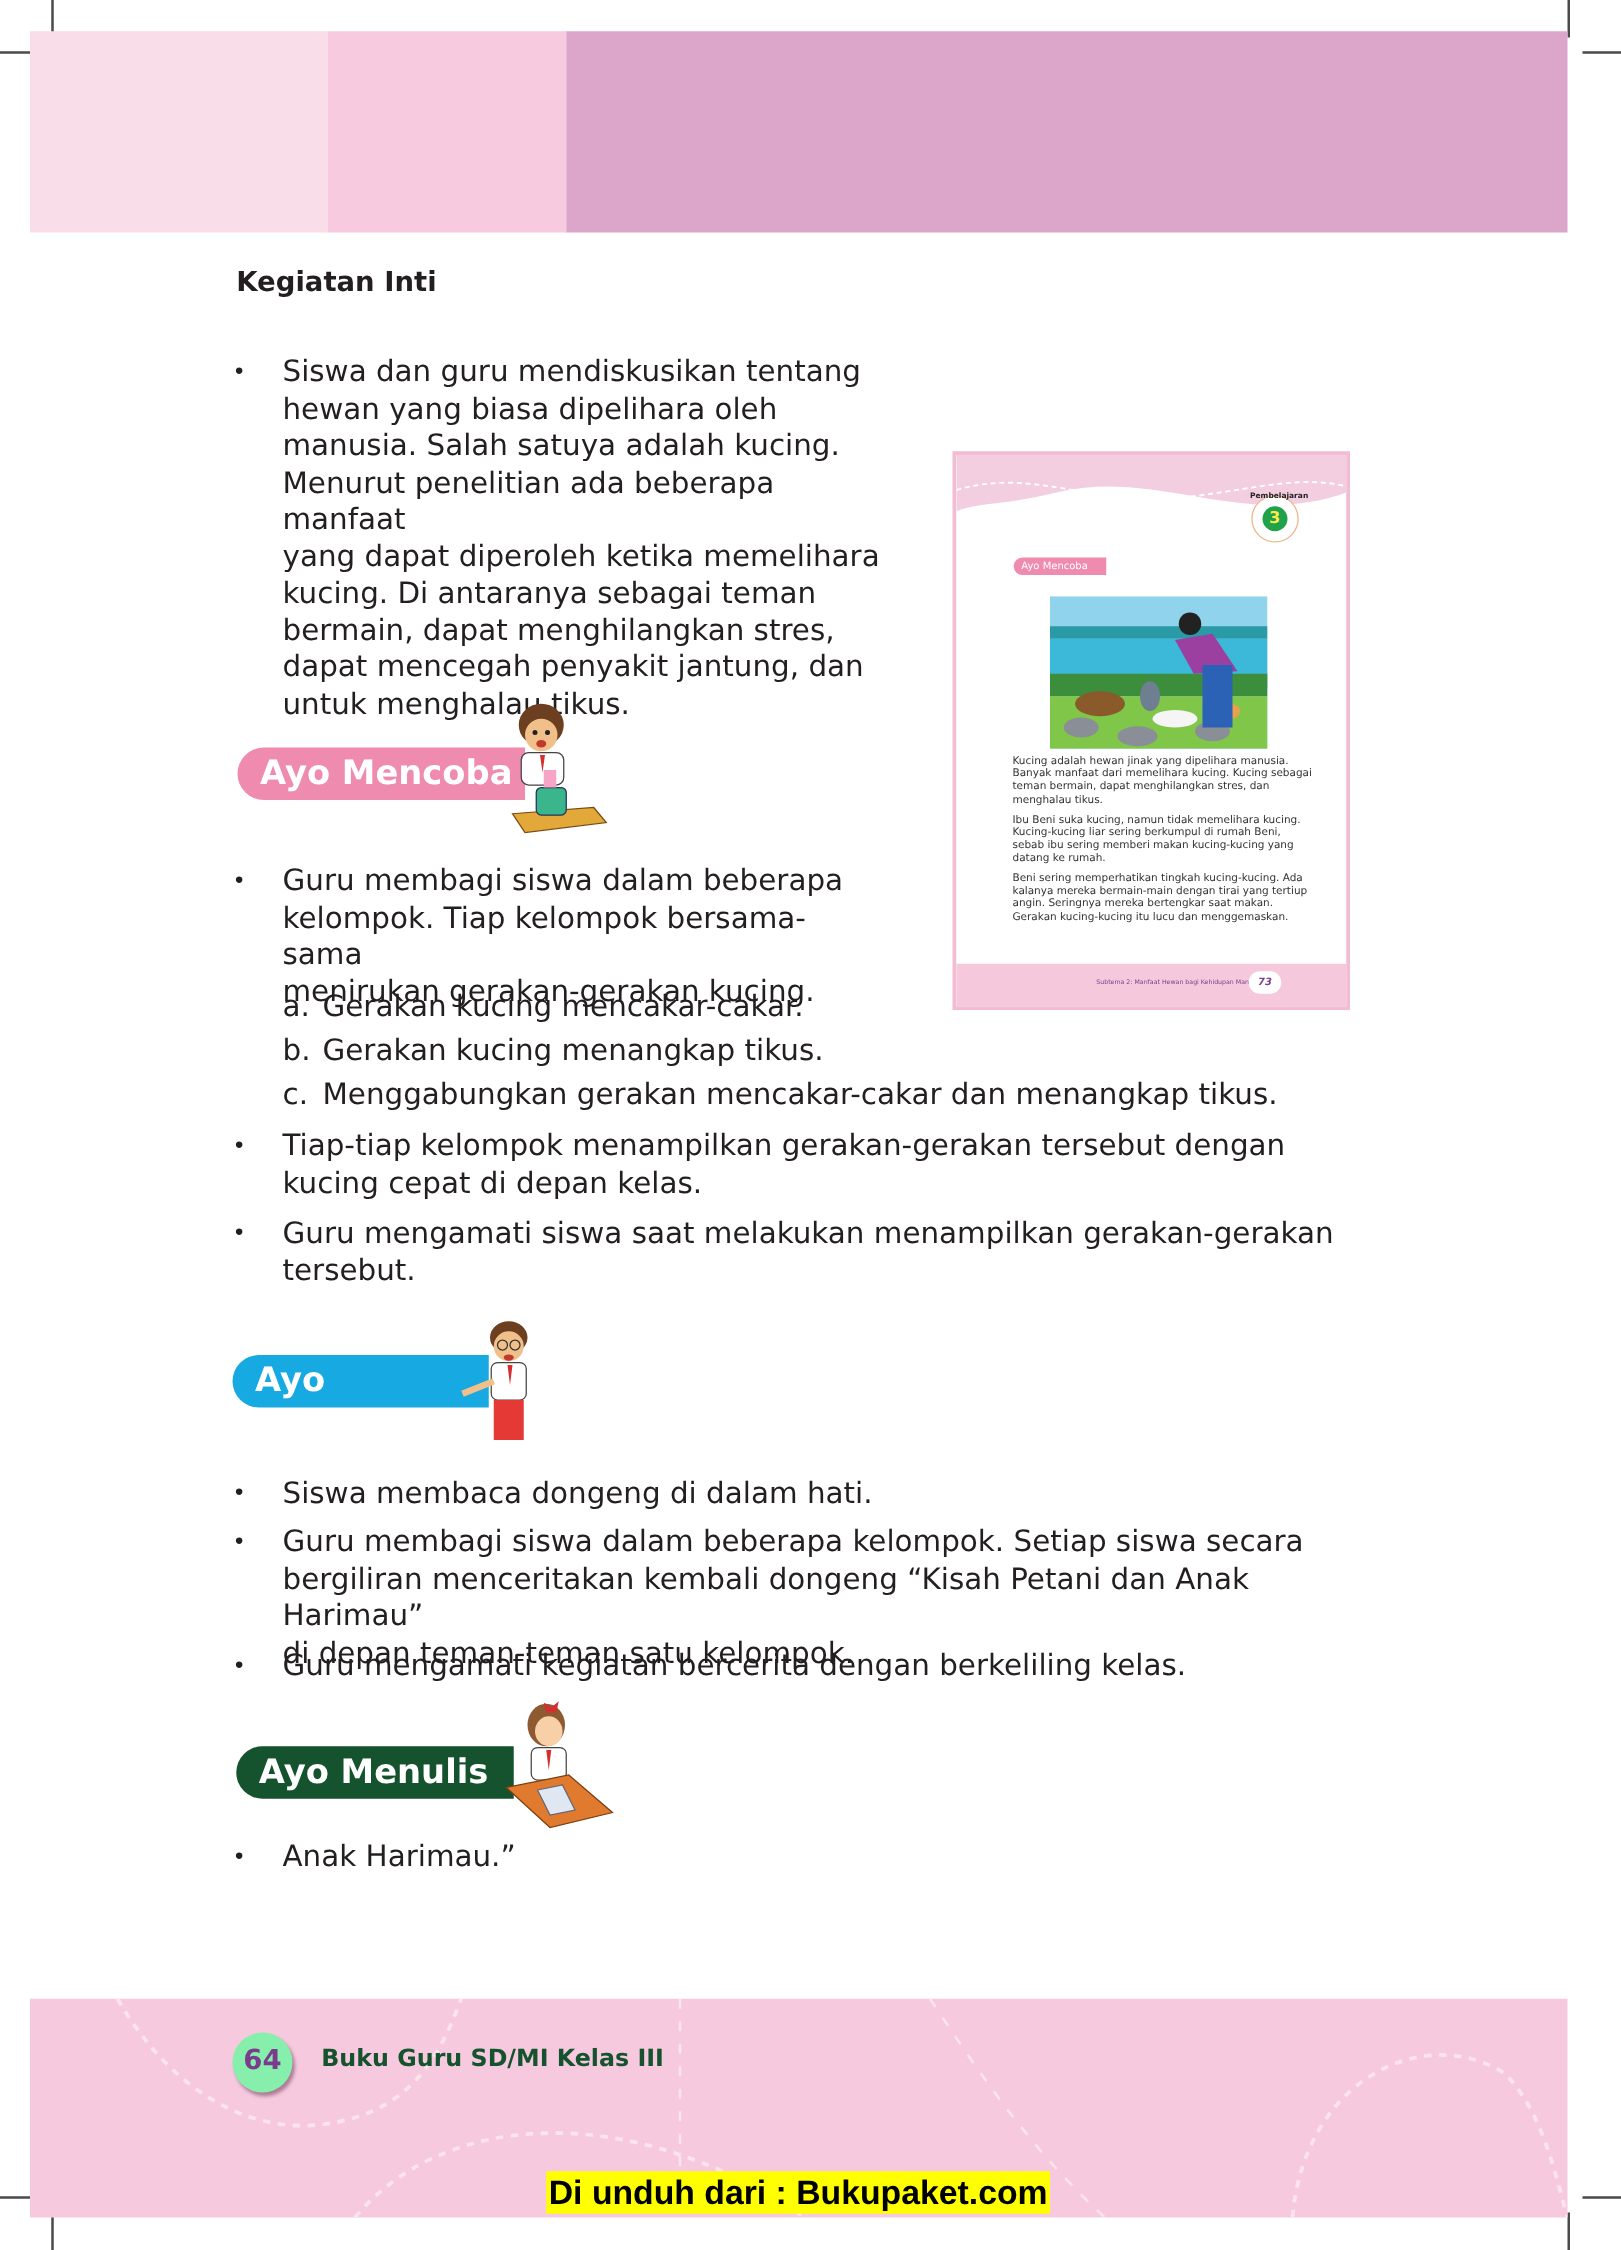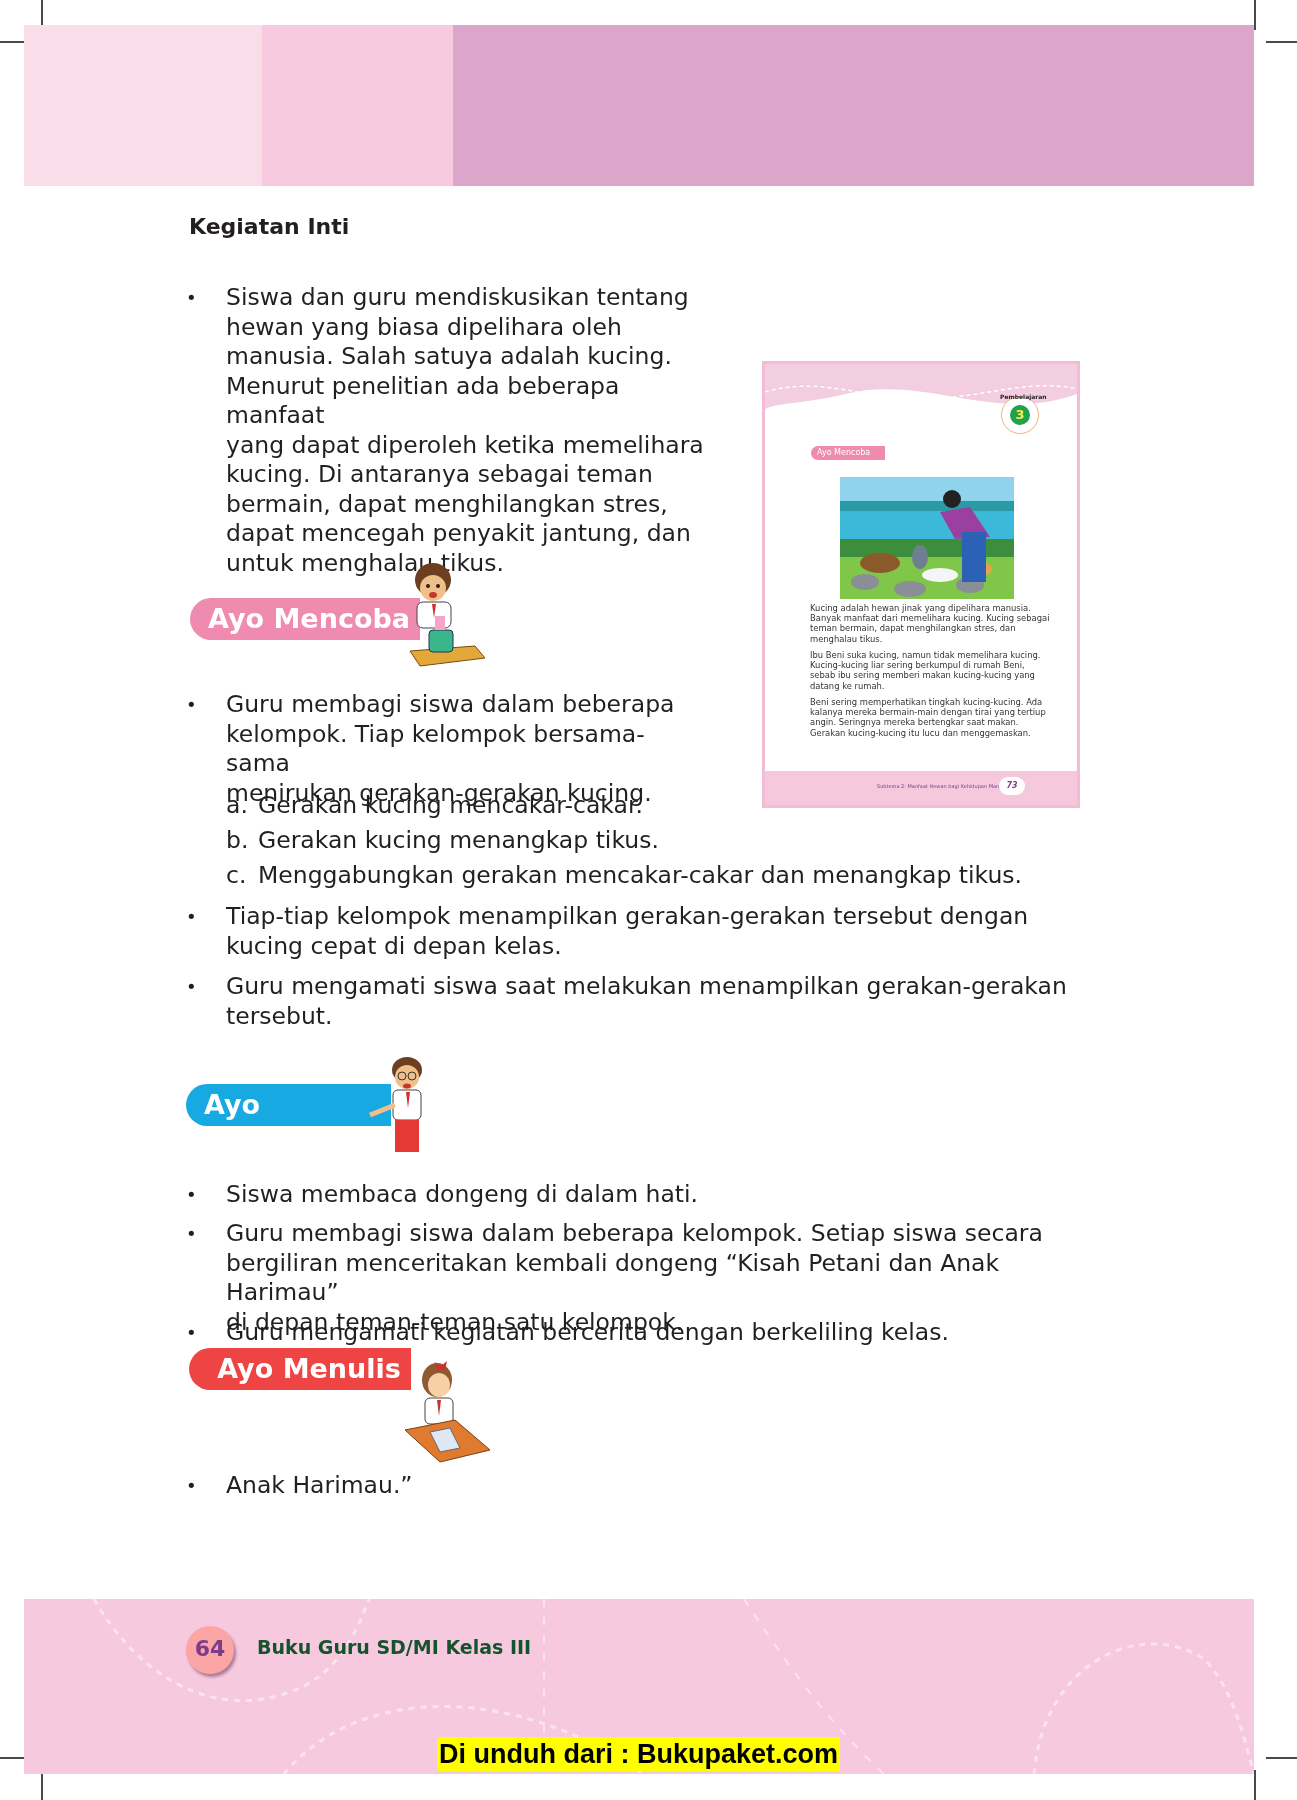--- a/index.html
+++ b/index.html
@@ -37,21 +37,21 @@
   .thumb .badge .inner { position:absolute; left:8px; top:8px; width:20px; height:20px; border-radius:50%; background:#1fa24a; color:#ffe94d; font-size:13px; font-weight:bold; text-align:center; line-height:20px; }
   .thumb .badge .ring { position:absolute; left:-2px; top:-4px; width:40px; font-size:6px; text-align:center; color:#222; font-weight:bold; }
   .thumb .mini-pill { position:absolute; left:46px; top:82px; width:74px; height:14px; border-radius:7px 0 0 7px; background:#ef8bae; color:#fff; font-size:8px; line-height:14px; padding-left:6px; box-sizing:border-box; }
   .thumb .scene { position:absolute; left:75px; top:113px; width:174px; height:122px; }
   .thumb .para { position:absolute; left:45px; width:240px; font-size:8.4px; line-height:10.2px; color:#333; }
   .thumb .foot { position:absolute; left:0; bottom:0; width:100%; height:34px; background:#f6c8dc; }
   .thumb .foot .st { position:absolute; left:112px; top:12px; font-size:5px; color:#7a3e8e; }
   .thumb .foot .pg { position:absolute; left:234px; top:6px; width:26px; height:18px; background:#fff; border-radius:10px; font-size:8px; font-weight:bold; color:#7a3e8e; text-align:center; line-height:18px;font-style:italic; }
 
   .footer { position:absolute; left:24px; top:1599px; width:1230px; height:175px; background:#f7c9df; overflow:hidden; }
-  .page-num { position:absolute; left:162px; top:27px; width:48px; height:48px; border-radius:50%; background:#fca5a5; box-shadow:2px 3px 3px rgba(80,30,60,0.45); color:#7b3c8c; font-weight:bold; font-size:22px; text-align:center; line-height:46px; }
+  .page-num { position:absolute; left:162px; top:27px; width:48px; height:48px; border-radius:50%; background:#86efac; box-shadow:2px 3px 3px rgba(80,30,60,0.45); color:#7b3c8c; font-weight:bold; font-size:22px; text-align:center; line-height:46px; }
   .book-title { position:absolute; left:233px; top:37px; font-size:19px; font-weight:bold; color:#14532d; }
   .download { position:absolute; left:437px; top:1737px; height:34px; padding:0 2px; background:#ffff00; color:#000; font-family:"Liberation Sans", sans-serif; font-weight:bold; font-size:27px; line-height:34px; }
 </style>
 </head>
 <body>
 
 <div class="crop" style="left:41px;top:0;width:2px;height:30px;"></div>
 <div class="crop" style="left:0;top:41px;width:30px;height:2px;"></div>
 <div class="crop" style="left:1254px;top:0;width:2px;height:30px;"></div>
 <div class="crop" style="left:1266px;top:41px;width:31px;height:2px;"></div>
@@ -160,21 +160,21 @@
     <div>di depan teman-teman satu kelompok.</div>
   </div>
 </div>
 <div class="bullet-block" style="top:1318px;width:900px;height:30px;">
   <span class="dot">•</span>
   <div class="txt" style="width:860px;">
     <div>Guru mengamati kegiatan bercerita dengan berkeliling kelas.</div>
   </div>
 </div>
 
-<div class="pill" style="left:189px;top:1348px;width:222px;background:#ef4444;text-align:center;">
+<div class="pill" style="left:189px;top:1397px;width:222px;background:#14532d;">
   <span>Ayo Menulis</span>
 </div>
 <svg class="char" style="left:395px;top:1358px;" width="100" height="110" viewBox="0 0 100 110">
   <ellipse cx="42" cy="22" rx="15" ry="17" fill="#8d5a32"></ellipse>
   <ellipse cx="44" cy="27" rx="11" ry="12" fill="#f7d0a7"></ellipse>
   <polygon points="40,4 46,8 52,3 50,12 42,12" fill="#d32f2f"></polygon>
   <rect x="30" y="40" width="28" height="26" rx="5" fill="#fff" stroke="#444"></rect>
   <polygon points="42,42 46,42 44,58" fill="#d32f2f"></polygon>
   <polygon points="10,72 60,62 95,92 45,104" fill="#e07a2e" stroke="#7a3e12"></polygon>
   <polygon points="35,74 55,70 65,90 45,94" fill="#dfe7f2" stroke="#667"></polygon>

